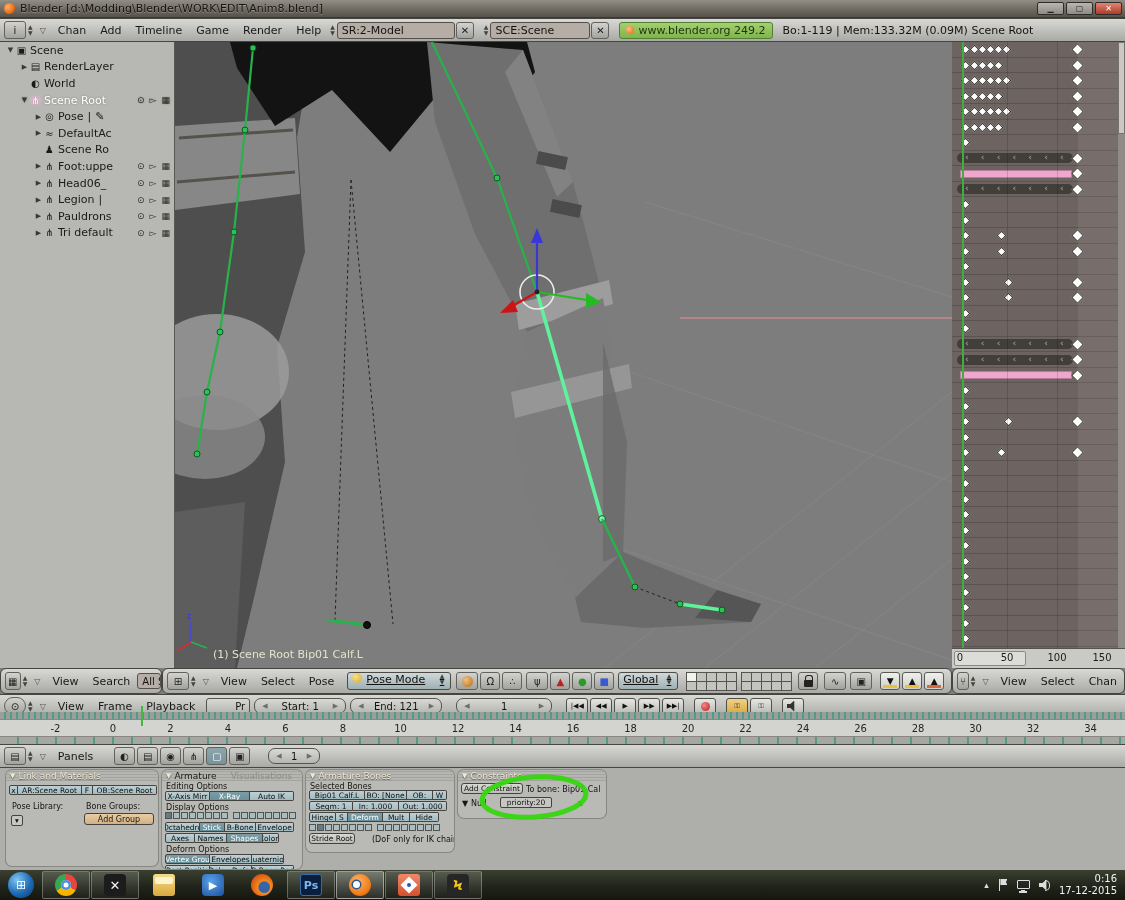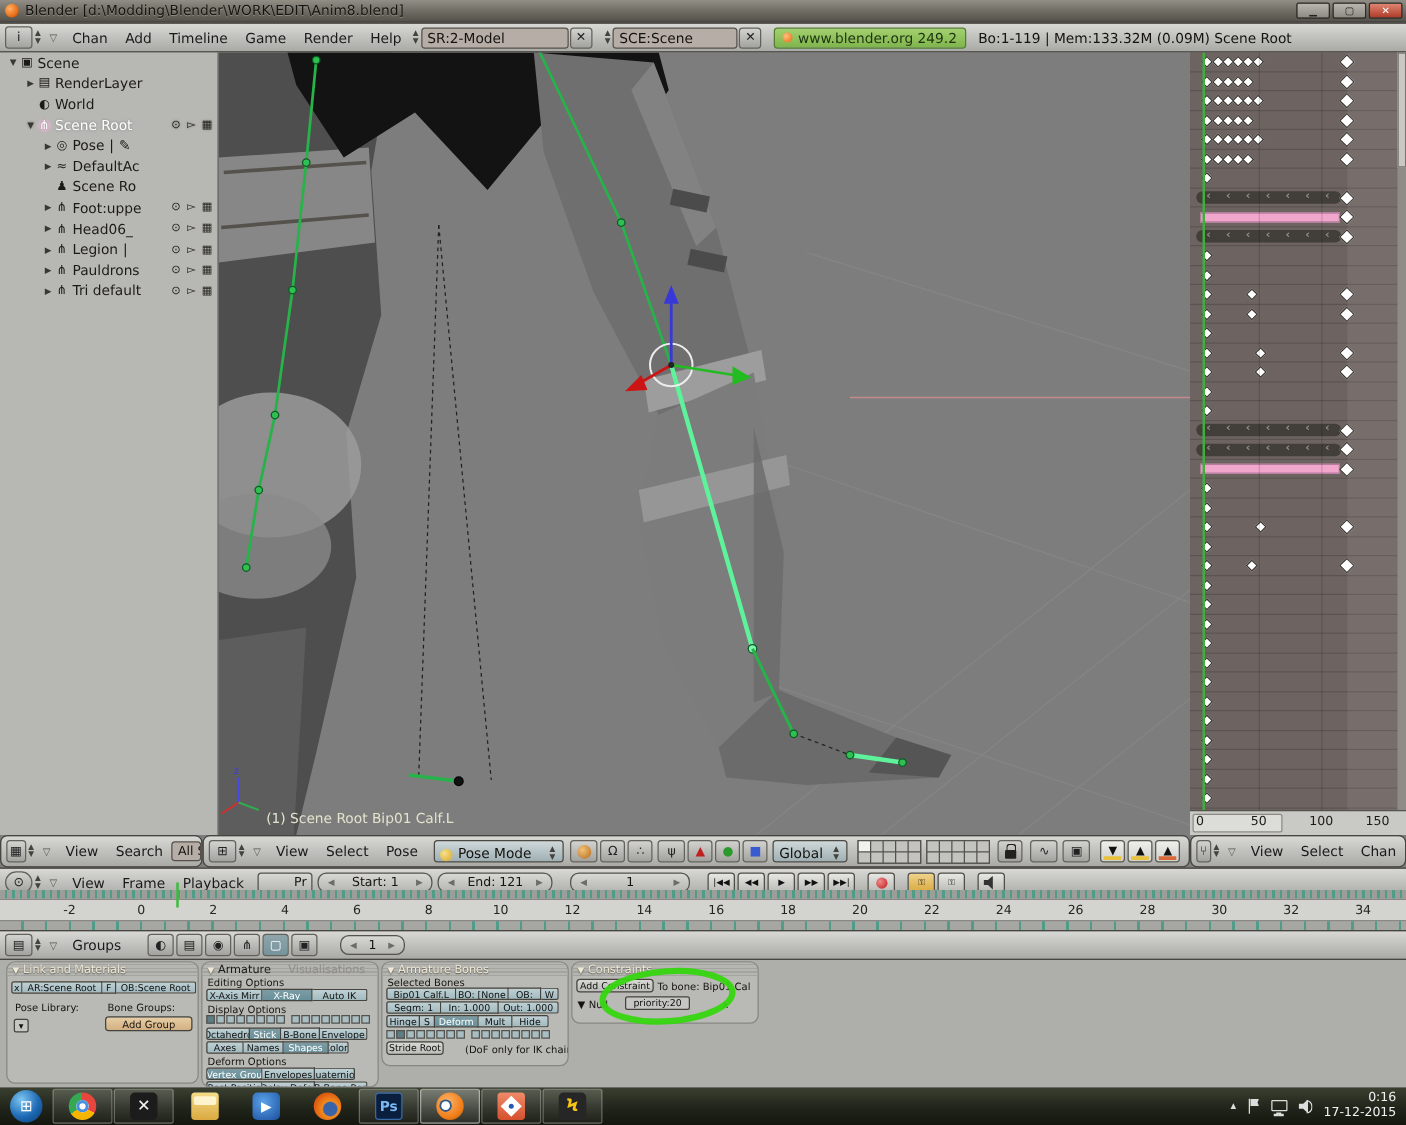--- a/index.html
+++ b/index.html
@@ -55,21 +55,21 @@
   #ae-scroll-thumb { right:0; top:0; width:7px; height:92px; background:#cbc8c4; border:1px solid #77746f; }
   #ae-scale { left:0; bottom:0; width:173px; height:20px; background:#c9c9c5; border-top:1px solid #55534d; }
   #ae-scale-thumb { left:2px; top:2px; width:72px; height:15px; background:#dddดd8; background:#dcdcd8; border:1px solid #8d8a85; border-radius:2px; }
   .ae-num { position:absolute; top:3px; font-size:10px; color:#1d1b17; transform:translateX(-50%); }
 
   
   #ol-header { left:0; top:668px; width:162px; height:26px; }
   #v3-header { left:162px; top:668px; width:790px; height:26px; }
   #ae-header { left:952px; top:668px; width:173px; height:26px; }
   .hico { width:22px; height:18px; margin-left:4px; }
-  .mini-drop { height:18px; display:flex; align-items:flex-end; background:linear-gradient(#cfd8da,#9fb0b4); border:1px solid #4c4a44; border-radius:3px; padding:0 4px; font-size:11px; color:#14120e; white-space:nowrap; }
+  .mini-drop { height:18px; display:flex; align-items:flex-start; background:linear-gradient(#cfd8da,#9fb0b4); border:1px solid #4c4a44; border-radius:3px; padding:0 4px; font-size:11px; color:#14120e; white-space:nowrap;text-decoration:underline; }
   .layergrid { display:grid; grid-template-columns:repeat(5,9px); grid-auto-rows:8px; gap:1px; background:#55534d; border:1px solid #55534d; }
   .layergrid span { background:#c3c3bf; }
   .layergrid span.on { background:#f2f2ee; }
   .snapb { width:20px; height:18px; margin-left:2px; position:relative; background:linear-gradient(#efefec,#cfcfcb); border:1px solid #5c5a54; border-radius:3px; font-size:9px; color:#111; display:flex; align-items:center; justify-content:center; }
   .snapb .ybar { position:absolute; bottom:1px; left:2px; right:2px; height:3px; background:#e8c23c; }
   .lockico { width:9px; height:7px; background:#24221e; border-radius:1px; position:relative; margin-top:5px; }
   .lockico::before { content:''; position:absolute; top:-5px; left:1.5px; width:6px; height:5px; border:1.5px solid #24221e; border-bottom:none; border-radius:3px 3px 0 0; }
 
   
   #tl-header { left:0; top:694px; width:1125px; height:24px; border-radius:0; border-left:none; border-right:none; }
@@ -733,21 +733,21 @@
   <div id="tick-strip2" class="abs"></div>
   <div id="tl-frameline" class="abs"></div>
 
   <div id="bw-header" class="abs bar">
     <span class="ib" style="width:22px;height:18px;margin-left:4px;">▤</span>
     <span class="stp">
         <span>▲</span>
         <span>▼</span>
       </span>
     <span class="dd">▽</span>
-    <span class="menu-item">Groups</span>
+    <span class="menu-item">Panels</span>
     <span id="ctx-btns" style="display:flex;margin-left:12px;">
         <span class="ib ctxbtn">◐</span>
         <span class="ib ctxbtn">▤</span>
         <span class="ib ctxbtn">◉</span>
         <span class="ib ctxbtn">⋔</span>
         <span class="ib ctxbtn on">▢</span>
         <span class="ib ctxbtn">▣</span>
       </span>
     <span class="tl-field" style="width:52px;margin-left:18px;">
         <span class="tl-arrow">◀</span>

